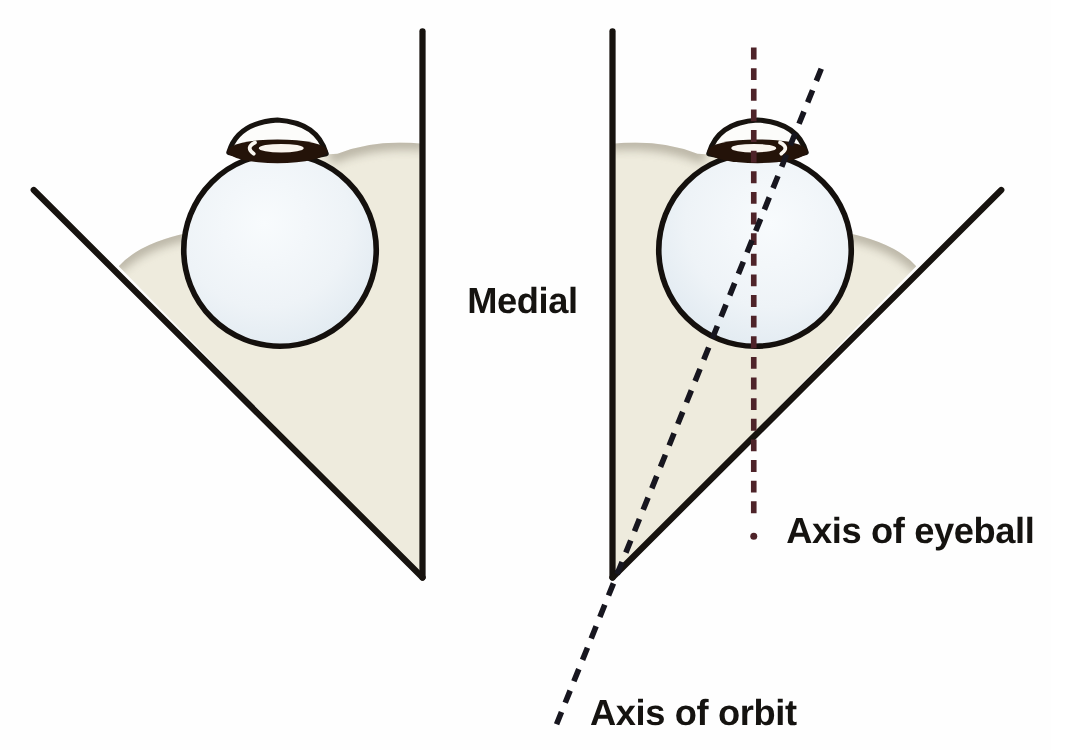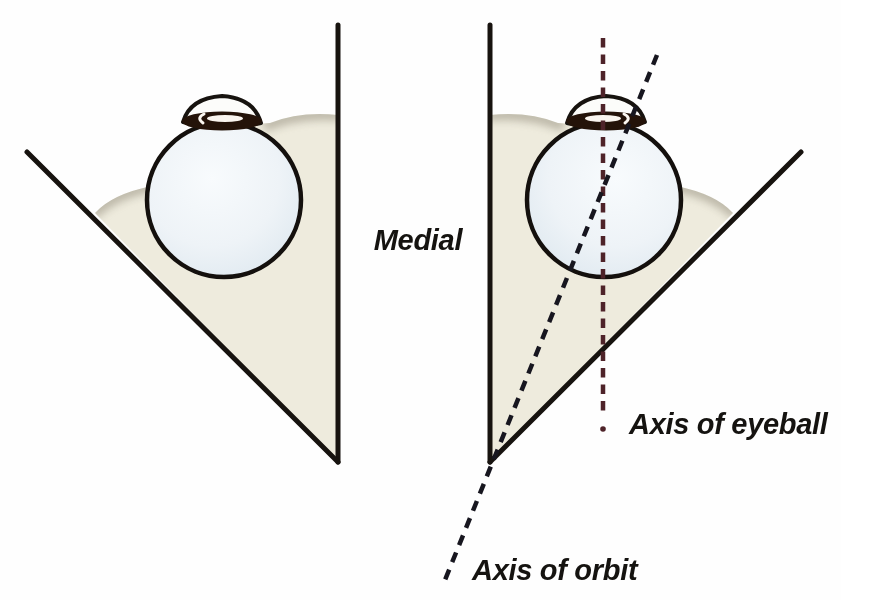--- a/index.html
+++ b/index.html
@@ -7,21 +7,20 @@
     padding: 0;
     background: #ffffff;
   }
   .stage {
     position: relative;
     width: 841px;
     height: 600px;
     background: #fefefe;
     overflow: hidden;
     font-family: "Liberation Sans", "DejaVu Sans", sans-serif;
-    font-style: italic;
   }
   svg { display: block; }
   .outline-line {
     stroke: #17130f;
     stroke-width: 5;
     stroke-linecap: round;
     fill: none;
   }
   .lbl {
     font-family: "Liberation Sans", "DejaVu Sans", sans-serif;

